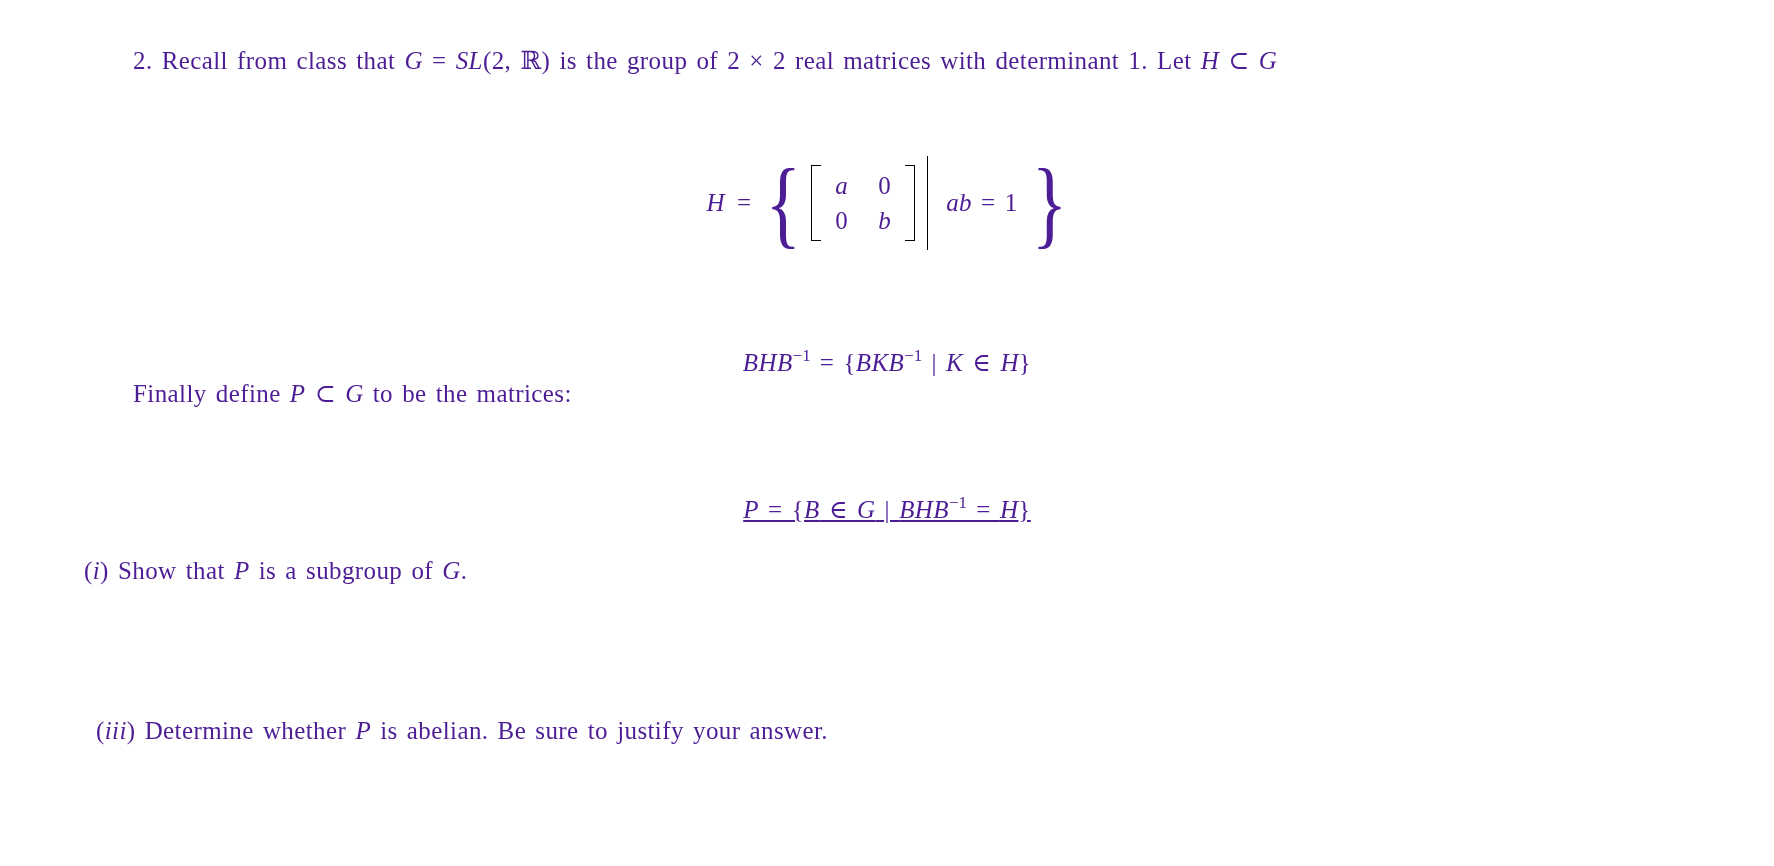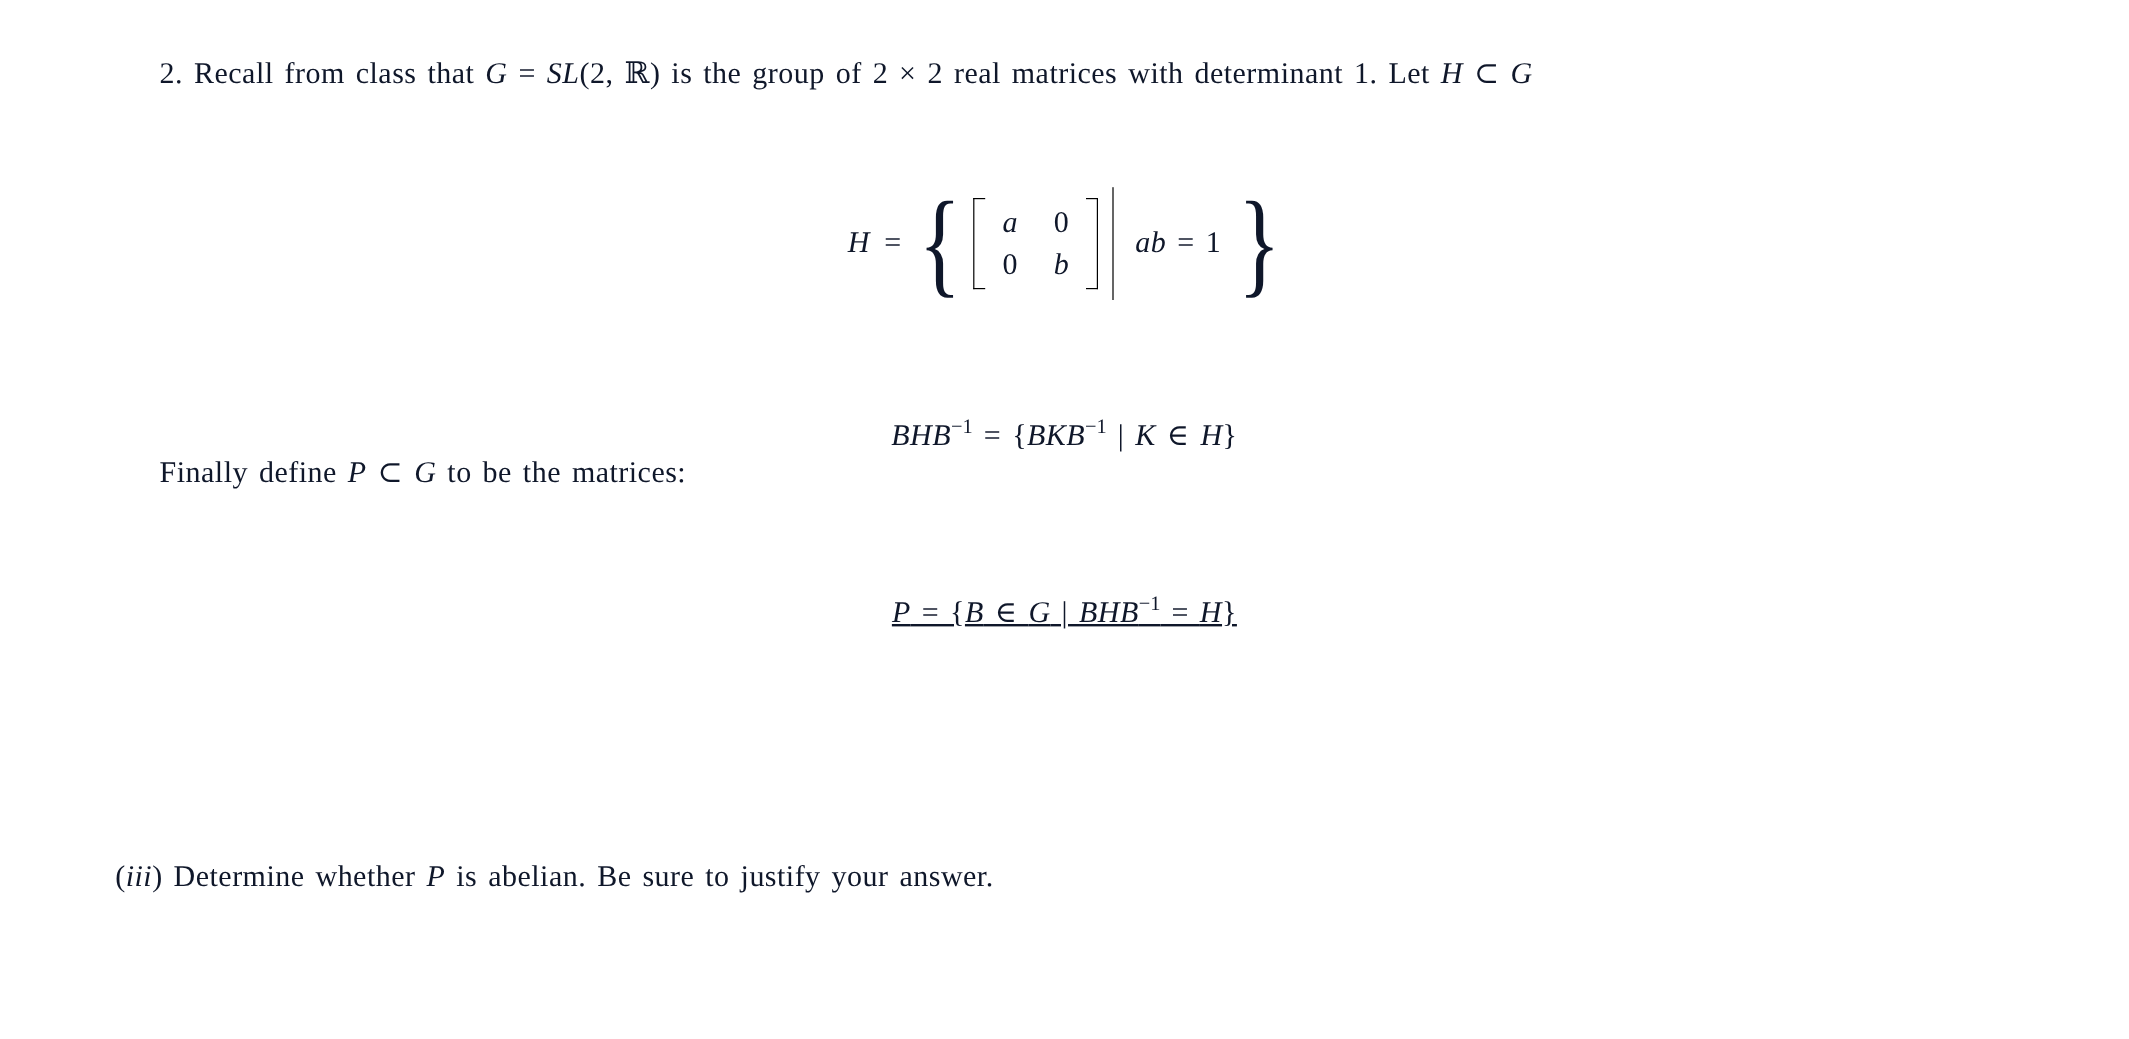--- a/index.html
+++ b/index.html
@@ -1,19 +1,19 @@
 <!DOCTYPE html>
 <html><head>
 <meta charset="utf-8">
 <style>
   html,body{margin:0;padding:0;background:#ffffff;}
   .page{
     position:relative;
     width:1774px;height:866px;
-    background:#ffffff;color:#0f172a;
+    background:#ffffff;color:#4c1d95;
     font-family:"Liberation Serif","DejaVu Serif",serif;
     font-size:25px;
     letter-spacing:0.4px;
     word-spacing:2.5px;
     overflow:hidden;
   }
   .abs{position:absolute;white-space:nowrap;}
   .mi{font-style:italic;}
   .sup{font-size:17px;position:relative;top:-10px;letter-spacing:0;}
   .center-line{left:0;width:100%;text-align:center;margin-top:33px;}
@@ -78,17 +78,18 @@
     <span class="big-brace brace-close">}</span>
   </div>
 
 
   <div class="abs center-line" style="top:315px;"><span class="mi">BHB</span><span class="sup">−1</span><span> = {</span><span class="mi">BKB</span><span class="sup">−1</span><span> | </span><span class="mi">K</span><span> ∈ </span><span class="mi">H</span><span>}</span></div>
 
   <div class="abs" style="left:133px;top:379px;"><span>Finally define </span><span class="mi">P</span><span> ⊂ </span><span class="mi">G</span><span> to be the matrices:</span></div>
 
   <div class="abs center-line" style="top:462px;text-decoration:underline;"><span class="mi">P</span><span> = {</span><span class="mi">B</span><span> ∈ </span><span class="mi">G</span><span> | </span><span class="mi">BHB</span><span class="sup">−1</span><span> = </span><span class="mi">H</span><span>}</span></div>
 
+  <div class="abs" style="left:84px;top:557px;"><span>(</span><span class="mi">i</span><span>) Show that </span><span class="mi">P</span><span> is a subgroup of </span><span class="mi">G</span><span>.</span></div>
 
 
   <div class="abs" style="left:96px;top:717px;"><span>(</span><span class="mi">iii</span><span>) Determine whether </span><span class="mi">P</span><span> is abelian. Be sure to justify your answer.</span></div>
 
 </div>
 
 </body></html>

